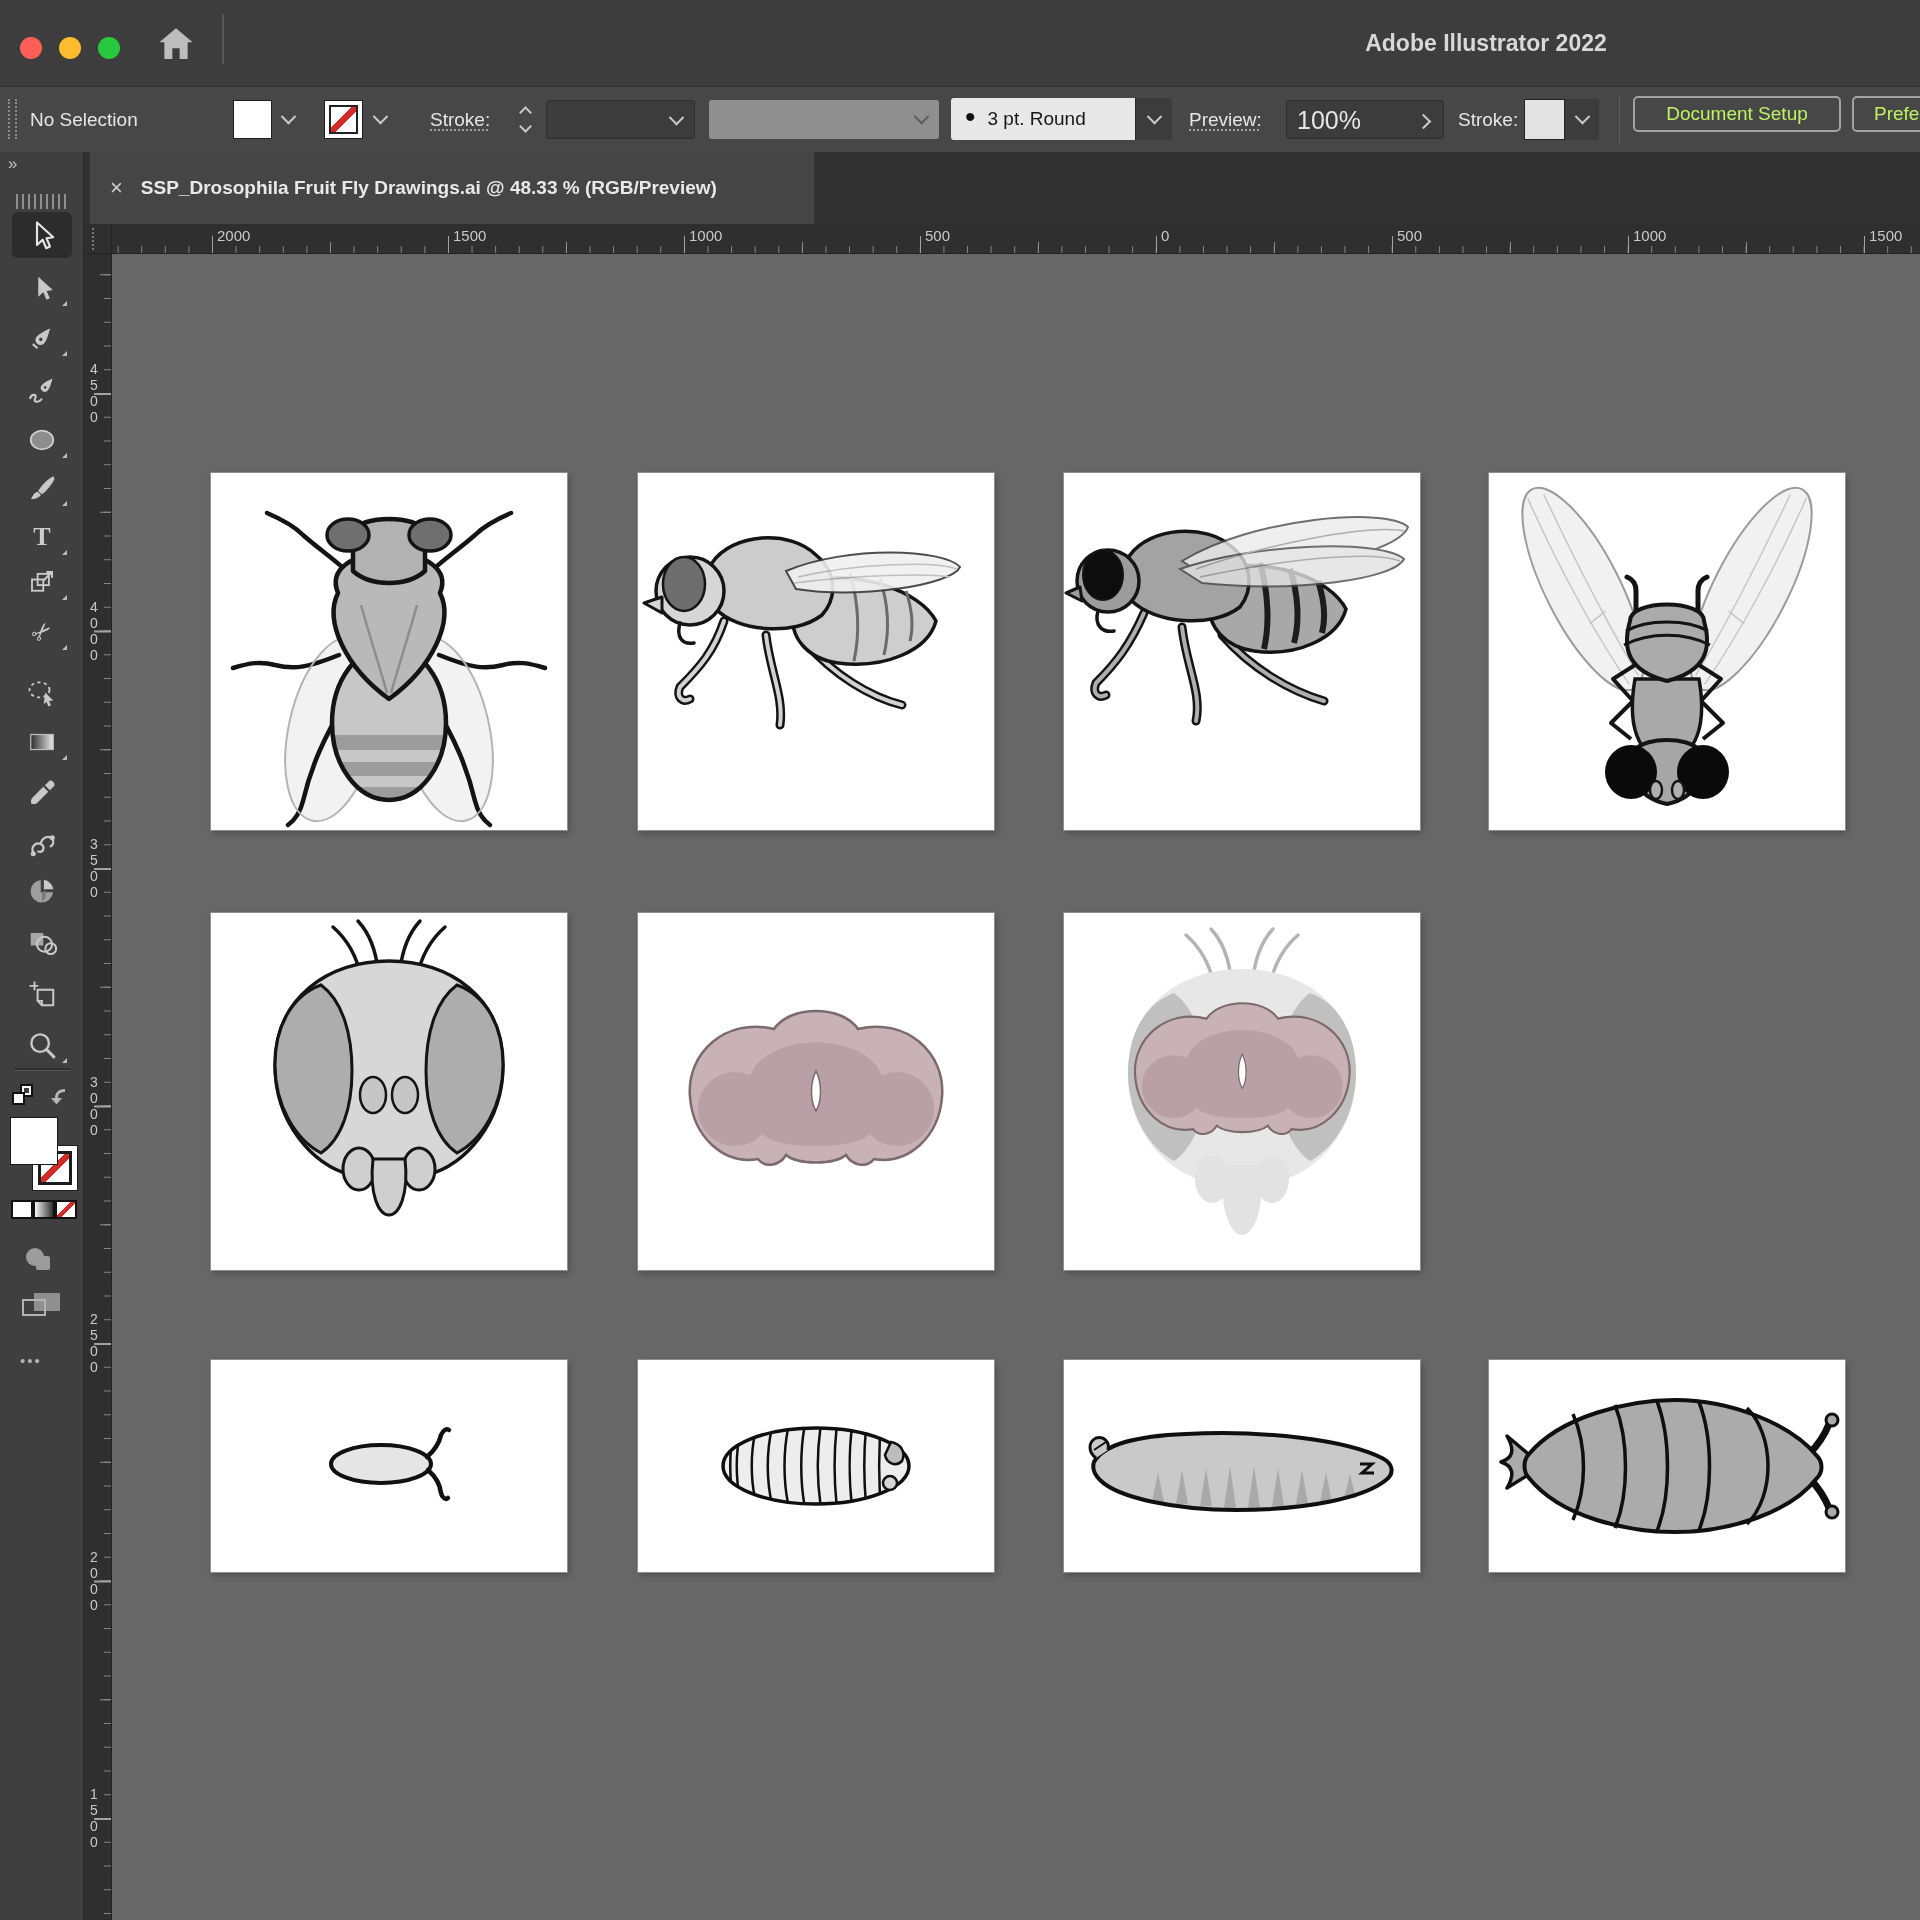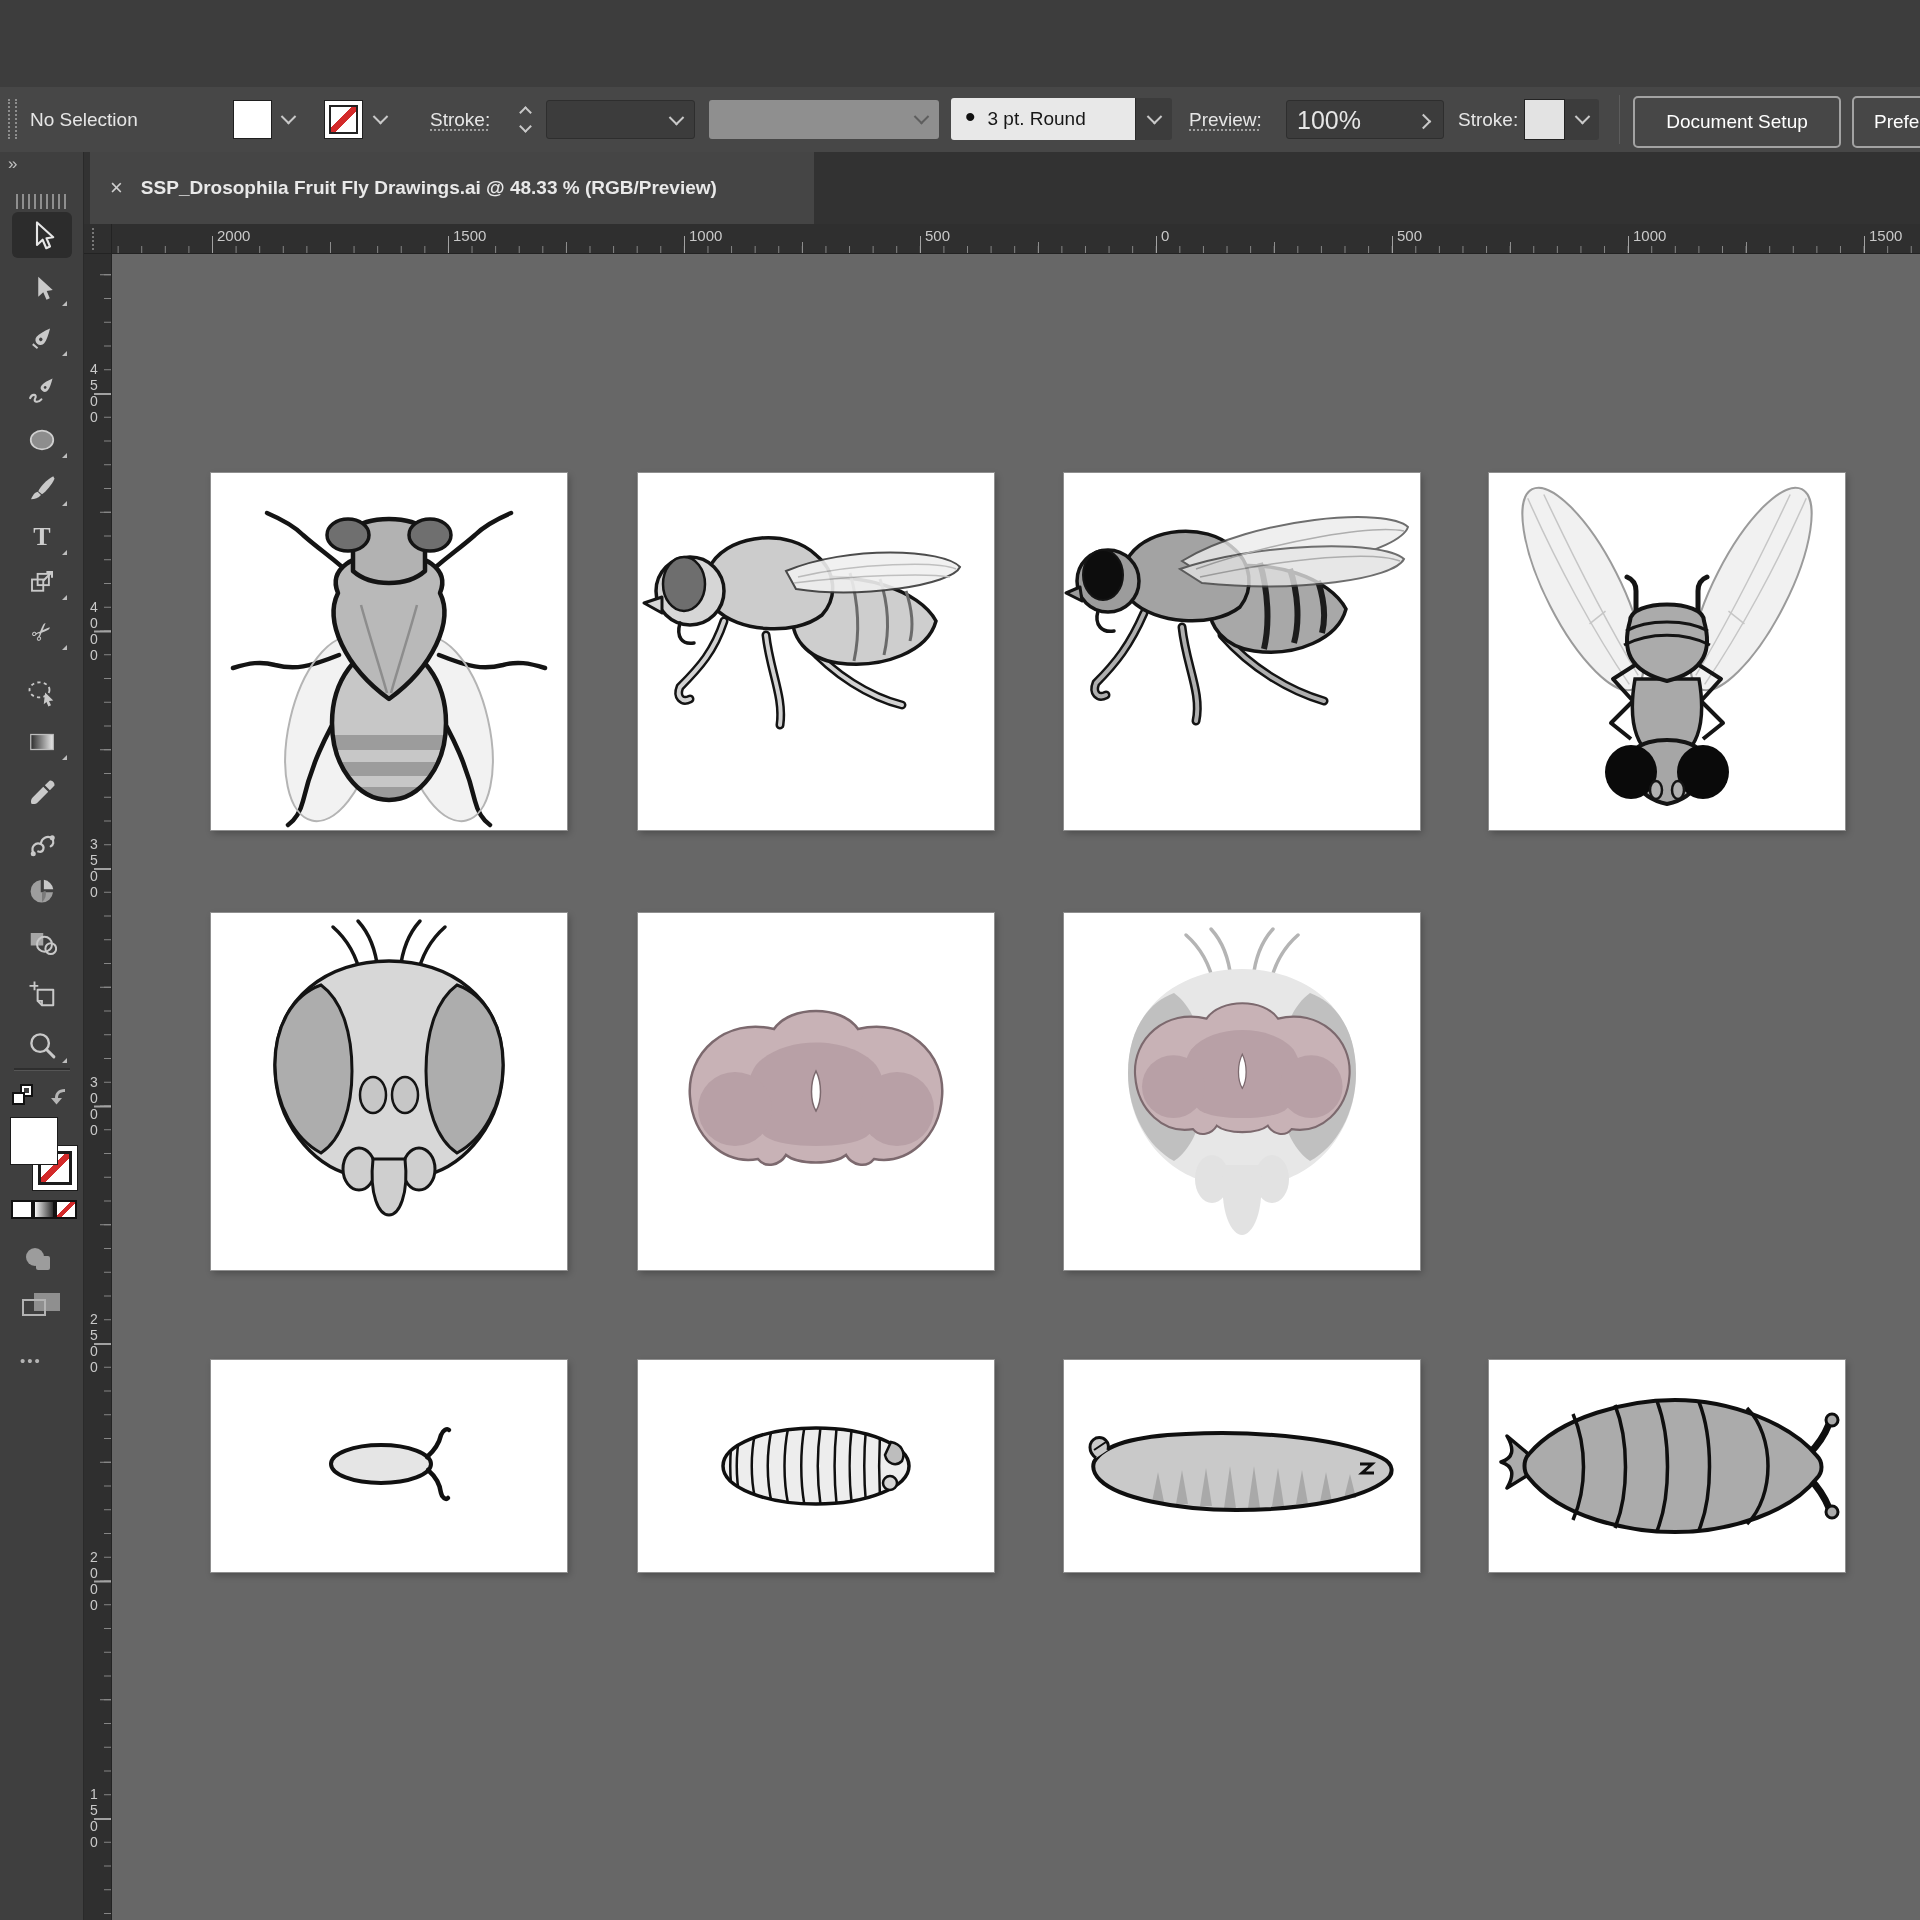--- a/index.html
+++ b/index.html
@@ -43,22 +43,22 @@
   #ptround .txt{font-size:19px;color:#171717;font-weight:500;}
   #ptround-chev{left:1135px;top:11px;width:36px;height:42px;background:#3c3c3c;border-radius:0 3px 3px 0;
     border-left:1px solid #2a2a2a;display:flex;align-items:center;justify-content:center;}
   #opacity-combo{left:1286px;top:13px;width:158px;height:39px;}
   #opacity-combo .val{position:absolute;left:10px;top:0;height:39px;line-height:39px;color:#e6e6e6;font-size:25px;}
   .rchev{width:9px;height:9px;border-right:2px solid #c9c9c9;border-top:2px solid #c9c9c9;
     transform:rotate(45deg);position:absolute;right:14px;top:15px;}
   #style-swatch{left:1524px;top:12px;width:41px;height:41px;background:#e3e3e3;border:1px solid #232323;box-sizing:border-box;}
   #style-chev{left:1565px;top:12px;width:34px;height:41px;background:#3c3c3c;display:flex;align-items:center;justify-content:center;border-radius:0 3px 3px 0;}
   #cb-div2{left:1619px;top:8px;width:1px;height:49px;background:#5c5c5c;}
-  .cbtn{box-sizing:border-box;top:9px;height:52px;border:2px solid #a3a3a3;border-radius:5px;
-    color:#ffffff;font-size:19px;display:flex;align-items:center;justify-content:center;background:transparent;}
+  .cbtn{box-sizing:border-box;top:9px;height:36px;border:2px solid #a3a3a3;border-radius:5px;
+    color:#bef264;font-size:19px;display:flex;align-items:center;justify-content:center;background:transparent;}
   #doc-setup-btn{left:1633px;width:208px;}
   #prefs-btn{left:1852px;width:150px;justify-content:flex-start;padding-left:20px;}
 
   
   #toolbar{left:0;top:152px;width:84px;height:1768px;background:#3f3f3f;border-right:1px solid #2a2a2a;box-sizing:border-box;}
   #tb-expand{left:8px;top:2px;color:#c2c2c2;font-size:17px;letter-spacing:1px;}
   #tb-grip{left:16px;top:42px;width:54px;height:15px;
     background:repeating-linear-gradient(90deg,#8f8f8f 0 2px,transparent 2px 6px);}
   .tool{left:12px;width:60px;height:46px;display:flex;align-items:center;justify-content:center;border-radius:6px;}
   .tool.sel{background:#2c2c2c;}
@@ -125,20 +125,32 @@
   .c1{left:99px;}  .c2{left:526px;} .c3{left:952px;} .c4{left:1377px;}
   .r1{top:219px;width:356px;height:357px;}
   .r2{top:659px;width:356px;height:357px;}
   .r3{top:1106px;width:356px;height:212px;}
 </style>
 </head>
 <body>
 
 <div id="app">
 
+  <div id="titlebar" class="abs">
+    <div class="tlight abs" style="left:20px;background:#ff5f57;"></div>
+    <div class="tlight abs" style="left:59px;background:#febc2e;"></div>
+    <div class="tlight abs" style="left:98px;background:#28c840;"></div>
+    <div id="home-icon" class="abs">
+      <svg viewBox="0 0 24 24">
+          <path d="M12,2.5 L22,11 L19,11 L19,21 L14.2,21 L14.2,14.5 L9.8,14.5 L9.8,21 L5,21 L5,11 L2,11 Z" fill="#bdbdbd"></path>
+        </svg>
+    </div>
+    <div id="tb-divider" class="abs"></div>
+    <div id="app-title" class="abs">Adobe Illustrator 2022</div>
+  </div>
 
   <div id="controlbar" class="abs">
     <div id="cb-grip" class="abs"></div>
     <div class="lab abs" style="left:30px;">No Selection</div>
 
     <div id="fill-swatch" class="abs swatch"></div>
     <div class="chevcell abs" style="left:273px;">
         <span class="chev"></span>
       </div>
     <div id="stroke-swatch" class="abs swatch"></div>

